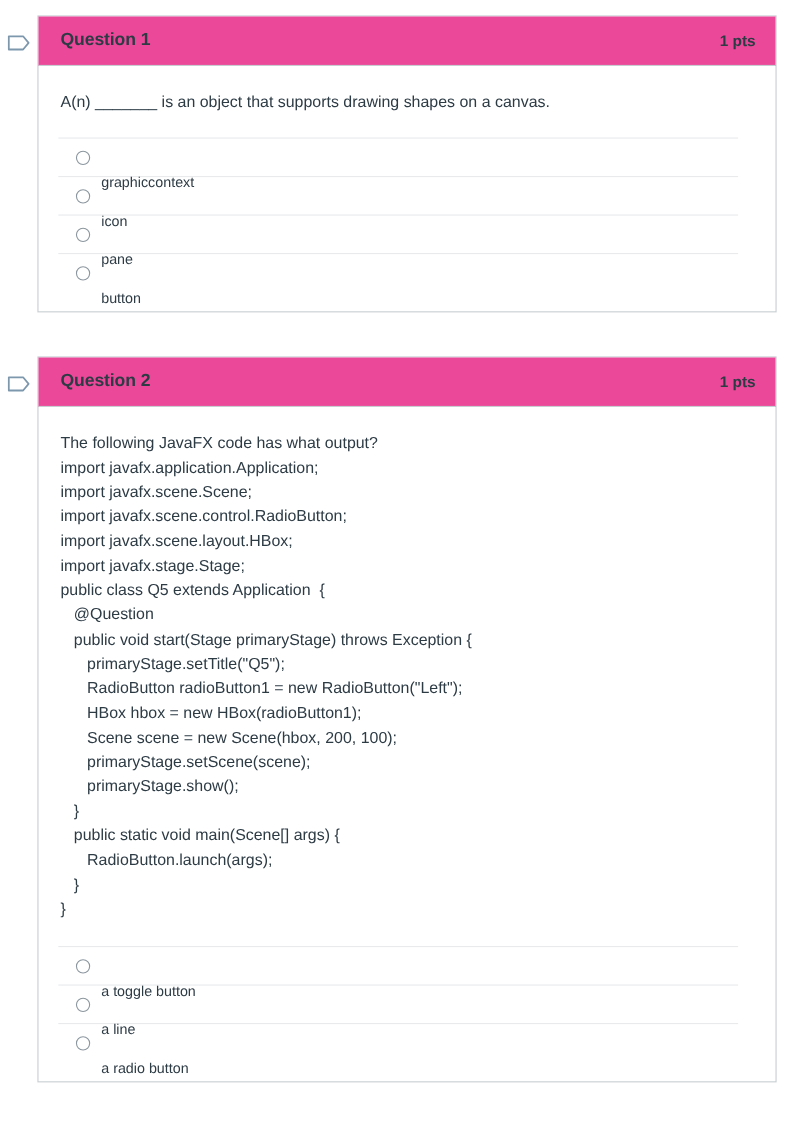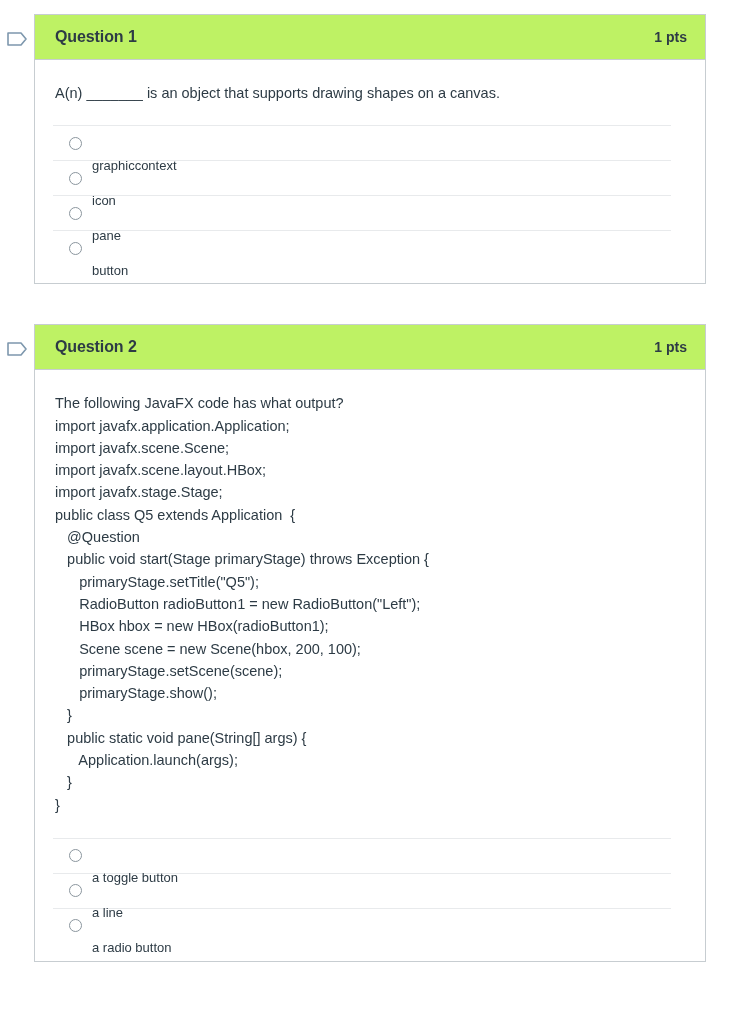--- a/index.html
+++ b/index.html
@@ -46,21 +46,21 @@
     border: 1px solid #c7cdd1;
     background: #ffffff;
     box-sizing: border-box;
   }
 
   
   .question-header {
     display: flex;
     align-items: center;
     justify-content: space-between;
-    background: #bef264;
+    background: #ec4899;
     border-bottom: 1px solid #c7cdd1;
     height: 45px;
     padding: 0 18px 0 20px;
     box-sizing: border-box;
   }
   .question-name {
     font-size: 16px;
     font-weight: bold;
     color: #2d3b45;
     letter-spacing: -0.1px;
@@ -180,34 +180,35 @@
       <div class="question-header">
         <span class="question-name">Question 2</span>
         <span class="question-points">1 pts</span>
       </div>
 
       <div class="question-body">
         <div class="question-text">
           <div class="code-line">The following JavaFX code has what output?</div>
           <div class="code-line">import javafx.application.Application;</div>
           <div class="code-line">import javafx.scene.Scene;</div>
+          <div class="code-line">import javafx.scene.control.RadioButton;</div>
           <div class="code-line">import javafx.scene.layout.HBox;</div>
           <div class="code-line">import javafx.stage.Stage;</div>
           <div class="code-line">public class Q5 extends Application  {</div>
           <div class="code-line">   @Question</div>
           <div class="code-line">   public void start(Stage primaryStage) throws Exception {</div>
           <div class="code-line">      primaryStage.setTitle("Q5");</div>
           <div class="code-line">      RadioButton radioButton1 = new RadioButton("Left");</div>
           <div class="code-line">      HBox hbox = new HBox(radioButton1);</div>
           <div class="code-line">      Scene scene = new Scene(hbox, 200, 100);</div>
           <div class="code-line">      primaryStage.setScene(scene);</div>
           <div class="code-line">      primaryStage.show();</div>
           <div class="code-line">   }</div>
-          <div class="code-line">   public static void pane(String[] args) {</div>
-          <div class="code-line">      Application.launch(args);</div>
+          <div class="code-line">   public static void main(Scene[] args) {</div>
+          <div class="code-line">      RadioButton.launch(args);</div>
           <div class="code-line">   }</div>
           <div class="code-line">}</div>
         </div>
 
         <div class="answers">
           <div class="answer-row">
             <span class="radio"></span>
             <span class="answer-label">a toggle button</span>
           </div>
           <div class="answer-row">

